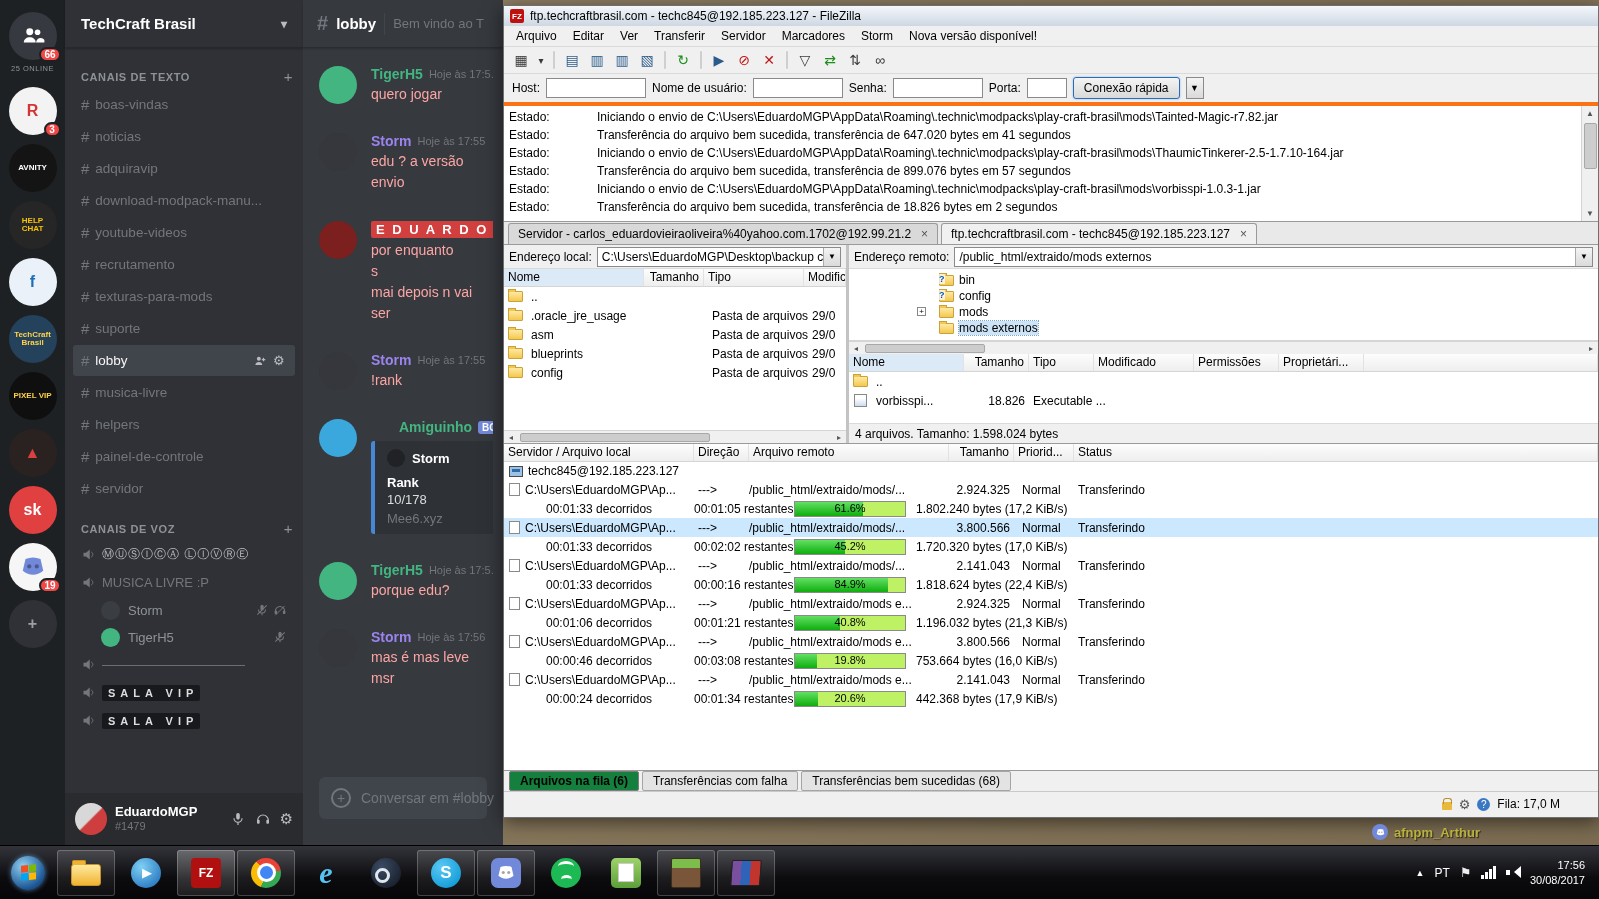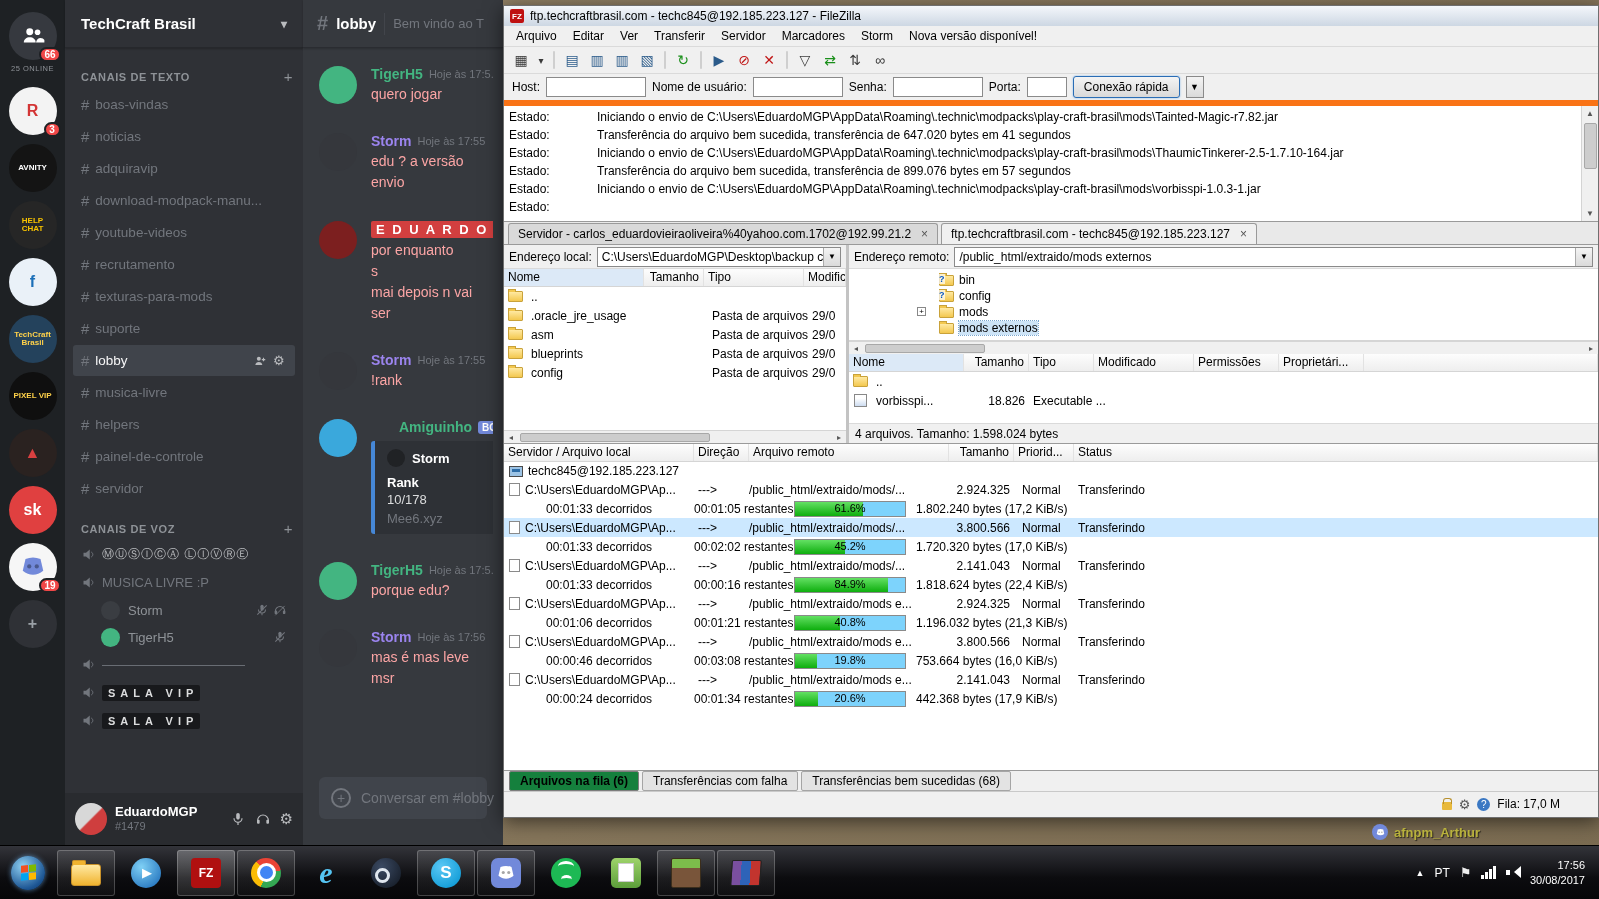--- a/index.html
+++ b/index.html
@@ -86,21 +86,21 @@
 #fz{position:absolute;left:503px;top:5px;width:1096px;height:813px;background:#f0f0f0;border:1px solid #6f6f6f;box-shadow:0 4px 18px rgba(0,0,0,.55);display:flex;flex-direction:column;font-size:12px;color:#000;z-index:5}
 .fz-title{height:20px;flex:none;background:linear-gradient(#f4f7fb,#cdd7e3);display:flex;align-items:center;padding:0 6px;gap:6px;font-size:12px;cursor:default}
 .fz-appicon{width:14px;height:14px;background:#bf1010;color:#fff;font-size:8px;font-weight:bold;display:flex;align-items:center;justify-content:center;border-radius:2px;flex:none}
 .fz-menu{height:21px;flex:none;display:flex;align-items:center;padding:0 4px;border-bottom:1px solid #dadada}
 .fz-menu-item{padding:2px 8px;cursor:pointer}
 .fz-toolbar{height:27px;flex:none;display:flex;align-items:center;padding:0 5px;gap:1px;border-bottom:1px solid #dadada}
 .fztb-btn{width:24px;height:22px;display:flex;align-items:center;justify-content:center;font-size:14px;border:1px solid transparent;border-radius:2px;cursor:pointer}
 .fztb-btn.narrow{width:14px;font-size:10px}
 .fztb-btn.sep{width:2px;height:18px;background:#cfcfcf;margin:0 4px;padding:0}
 .c-dark{color:#3a3a3a}.c-blue{color:#2b5b8a}.c-green{color:#1a8f1a}.c-red{color:#c01515}
-.fz-quick{height:32px;flex:none;display:flex;align-items:center;padding:0 8px;gap:6px;border-bottom:6px solid #f97316;white-space:nowrap}
+.fz-quick{height:32px;flex:none;display:flex;align-items:center;padding:0 8px;gap:6px;border-bottom:4px solid #f97316;white-space:nowrap}
 .fz-quick label{font-size:12px}
 .qc-input{height:20px;border:1px solid #8a8a8a;background:#fff;padding:0 3px;font-family:inherit;font-size:12px}
 .qc-host{width:100px}.qc-user{width:90px}.qc-pass{width:90px}.qc-port{width:40px}
 .qc-btn{height:22px;padding:0 10px;border:1px solid #2a6db5;background:linear-gradient(#f4f4f4,#d9d9d9);border-radius:3px;font-size:12px;font-family:inherit;cursor:pointer;box-shadow:0 0 2px #7ab2e8}
 .qc-caret{width:18px;height:22px;border:1px solid #8a8a8a;background:linear-gradient(#f4f4f4,#dadada);font-size:9px;display:flex;align-items:center;justify-content:center;cursor:pointer}
 .fz-log{height:116px;flex:none;background:#fff;border-bottom:1px solid #9a9a9a;position:relative;padding:2px 20px 2px 5px;overflow:hidden}
 .log-line{display:flex;line-height:18px;white-space:nowrap}
 .log-label{width:88px;flex:none}
 .vscroll{position:absolute;right:0;top:0;bottom:0;width:17px;background:#f0f0f0;border-left:1px solid #d4d4d4;display:flex;flex-direction:column;align-items:center;font-size:8px;color:#555}
 .vscroll .arr{height:15px;line-height:15px}
@@ -155,21 +155,21 @@
 .l1 .cell{overflow:hidden;padding-right:4px}
 .l1 .cp{display:flex;align-items:center;width:190px;flex:none}
 .l1 .cd{width:55px;flex:none;padding-left:4px}
 .l1 .cr{width:200px;flex:none}
 .l1 .cs{width:65px;flex:none;text-align:right}
 .l1 .cpr{width:60px;flex:none;padding-left:8px}
 .l1 .cst{flex:1;padding-left:4px}
 .l2 .sp{width:42px;flex:none}
 .l2 .elap{width:148px;flex:none}
 .l2 .rem{width:100px;flex:none}
-.pbar{width:112px;height:16px;border:1px solid #8a8a8a;background:#7dd3fc;position:relative;flex:none;margin-right:10px}
+.pbar{width:112px;height:16px;border:1px solid #8a8a8a;background:#bef264;position:relative;flex:none;margin-right:10px}
 .pbar-fill{position:absolute;left:0;top:0;bottom:0;background:linear-gradient(#63e063,#0eae0e)}
 .pbar-label{position:absolute;inset:0;text-align:center;font-size:11px;line-height:13px}
 .fz-bottom-tabs{height:21px;flex:none;display:flex;align-items:center;gap:3px;padding:1px 5px;background:#f0f0f0;border-bottom:1px solid #c9c9c9}
 .b-tab{padding:2px 10px;border:1px solid #a5a5a5;background:#e3e3e3;border-radius:2px;white-space:nowrap;cursor:pointer}
 .b-tab.active{background:#15803d;font-weight:bold;border-color:#7d7d7d}
 .fz-status{height:24px;flex:none;display:flex;align-items:center;justify-content:flex-end;gap:7px;padding:0 38px 0 8px;white-space:nowrap;overflow:hidden}
 .lock-ico{width:10px;height:8px;background:#e8b93c;border-radius:1px;position:relative;margin-top:4px;flex:none}
 .lock-ico::before{content:"";position:absolute;left:1.5px;top:-4px;width:7px;height:5px;border:1.5px solid #b8902c;border-bottom:none;border-radius:3px 3px 0 0}
 .gear-ico{font-size:13px;color:#555}
 .qmark-ico{width:13px;height:13px;border-radius:50%;background:#3b78c3;color:#fff;font-size:10px;text-align:center;line-height:13px;flex:none}
@@ -725,20 +725,21 @@
           <span class="log-text">Transferência do arquivo bem sucedida, transferência de 899.076 bytes em 57 segundos</span>
         </div>
 
         <div class="log-line">
           <span class="log-label">Estado:</span>
           <span class="log-text">Iniciando o envio de C:\Users\EduardoMGP\AppData\Roaming\.technic\modpacks\play-craft-brasil\mods\vorbisspi-1.0.3-1.jar</span>
         </div>
 
         <div class="log-line">
           <span class="log-label">Estado:</span>
+          <span class="log-text">Transferência do arquivo bem sucedida, transferência de 18.826 bytes em 2 segundos</span>
         </div>
       </div>
     <div class="vscroll">
         <span class="arr">▲</span>
         <span class="vthumb"></span>
         <span class="arr dn">▼</span>
       </div>
   </div>
   <div class="fz-tabs">
 

